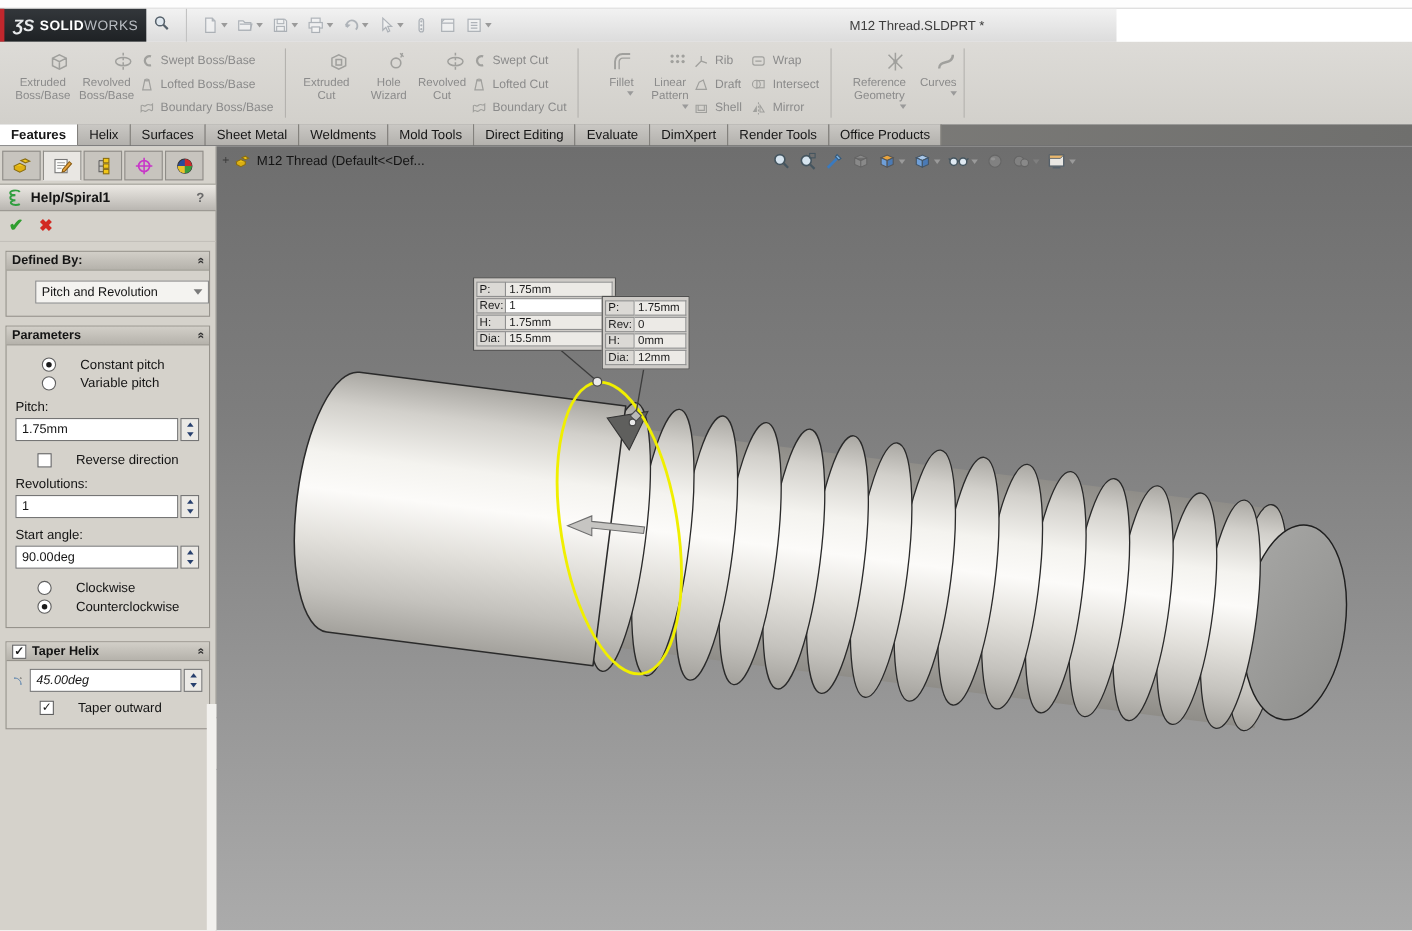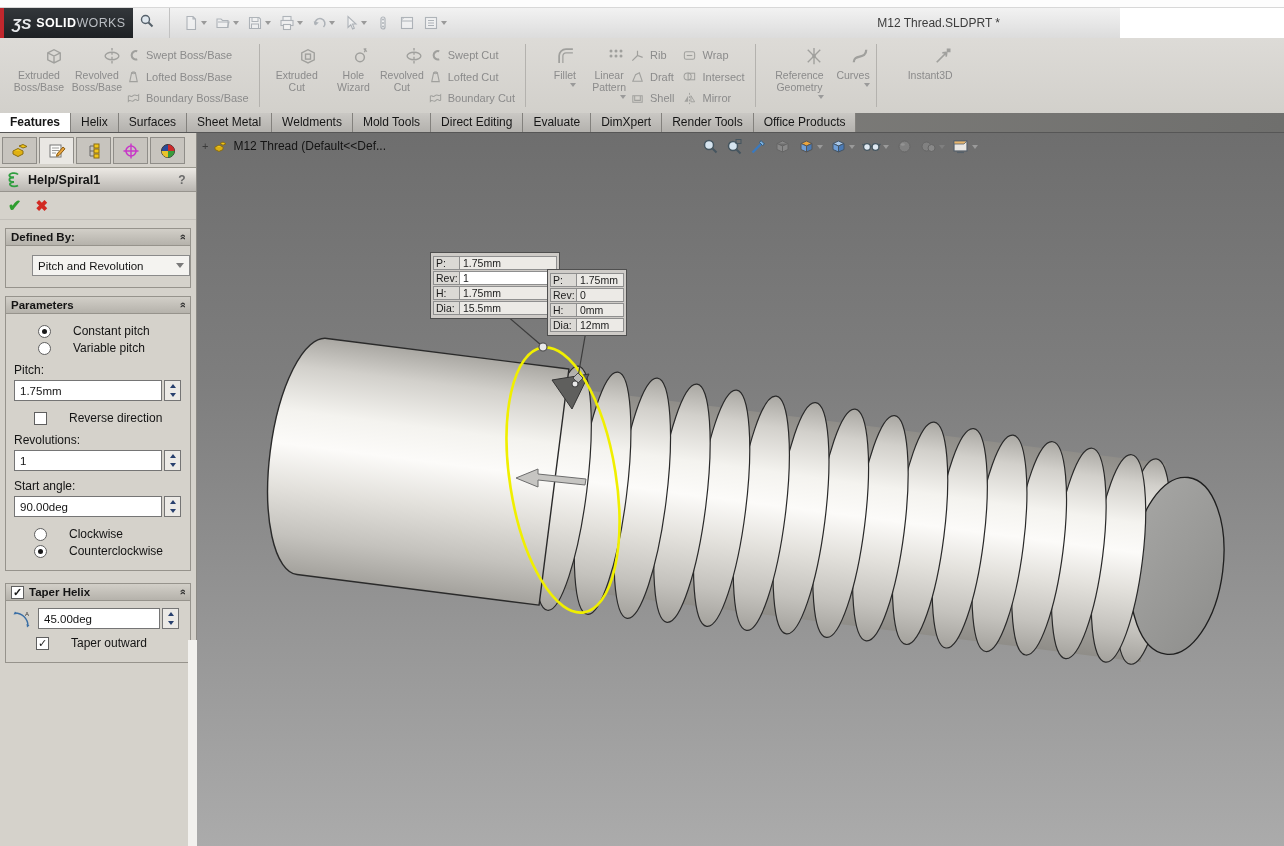--- a/index.html
+++ b/index.html
@@ -2,21 +2,21 @@
 <html><head>
 <meta charset="utf-8">
 <style>
   * { margin:0; padding:0; box-sizing:border-box; }
   html,body { width:1284px; height:846px; overflow:hidden; }
   body { font-family:"Liberation Sans", sans-serif; background:#fff; position:relative; }
   #app { position:absolute; inset:0; }
 
   
   #topstrip { position:absolute; left:0; top:0; width:1284px; height:8px; background:#fdfdfd; border-bottom:1px solid #d8d8d8; }
-  #titlebar { position:absolute; left:0; top:8px; width:1120px; height:30px;
+  #titlebar { position:absolute; left:0; top:8px; width:1015px; height:30px;
     background:linear-gradient(#f2f2f2,#dcdcdc); display:flex; align-items:center; }
   .logo { width:133px; height:30px; background:linear-gradient(#33373b,#1e2124); position:relative;
     display:flex; align-items:center; padding-left:12px; flex:0 0 auto; }
   .logo-red { position:absolute; left:0; top:0; width:4px; height:30px; background:#c1272d; }
   .logo-ds { color:#e8eaec; font-size:15px; font-style:italic; font-weight:bold; margin-right:5px; }
   .logo-solid { color:#ffffff; font-weight:bold; font-size:12.5px; letter-spacing:.4px; }
   .logo-works { color:#b9bdc2; font-size:12.5px; letter-spacing:.4px; }
   .menus { display:flex; align-items:center; margin-left:10px; flex:0 0 auto; }
   .menu { font-size:12.5px; color:#1c1c1c; padding:0 9px; line-height:30px; cursor:default; }
   .searchbtn { margin-left:6px; flex:0 0 auto; }
@@ -477,30 +477,20 @@
         <svg class="ric">
             <use href="#ic-curves"></use>
           </svg>
         <div class="rlbl">
             <div>Curves</div>
           </div>
         <i class="dd"></i>
       </div>
     </div>
     <div class="rsep"></div>
-    <div class="rgroup">
-      <div class="rbig" style="width:70px">
-        <svg class="ric">
-            <use href="#ic-instant"></use>
-          </svg>
-        <div class="rlbl">
-            <div>Instant3D</div>
-          </div>
-      </div>
-    </div>
   </div>
 
   <div id="tabrow">
     <span class="tab active">Features</span>
     <span class="tab">Helix</span>
     <span class="tab">Surfaces</span>
     <span class="tab">Sheet Metal</span>
     <span class="tab">Weldments</span>
     <span class="tab">Mold Tools</span>
     <span class="tab">Direct Editing</span>
@@ -648,21 +638,21 @@
         <span class="chev">»</span>
       </div>
       <div class="gbody">
         <div class="taper-row">
           <svg width="20" height="20" viewBox="0 0 20 20">
               <path d="M3 4 A13 13 0 0 1 16 17" fill="none" stroke="#3a6ea5" stroke-width="1.4"></path>
               <path d="M1.5 5.5 L3 2.5 L5 5 Z M14.5 15 L17.5 16.5 L15 18.5 Z" fill="#3a6ea5"></path>
               <text x="13" y="7" font-size="6" fill="#333">A</text>
             </svg>
           <div class="fieldrow" style="margin-left:2px">
-            <input style="width: 122px;" value="45.00deg">
+            <input style="width: 138px; font-style: italic;" value="45.00deg">
             <span class="spin">
                 <span class="su">
                   <i></i>
                 </span>
                 <span class="sd">
                   <i></i>
                 </span>
               </span>
           </div>
         </div>

